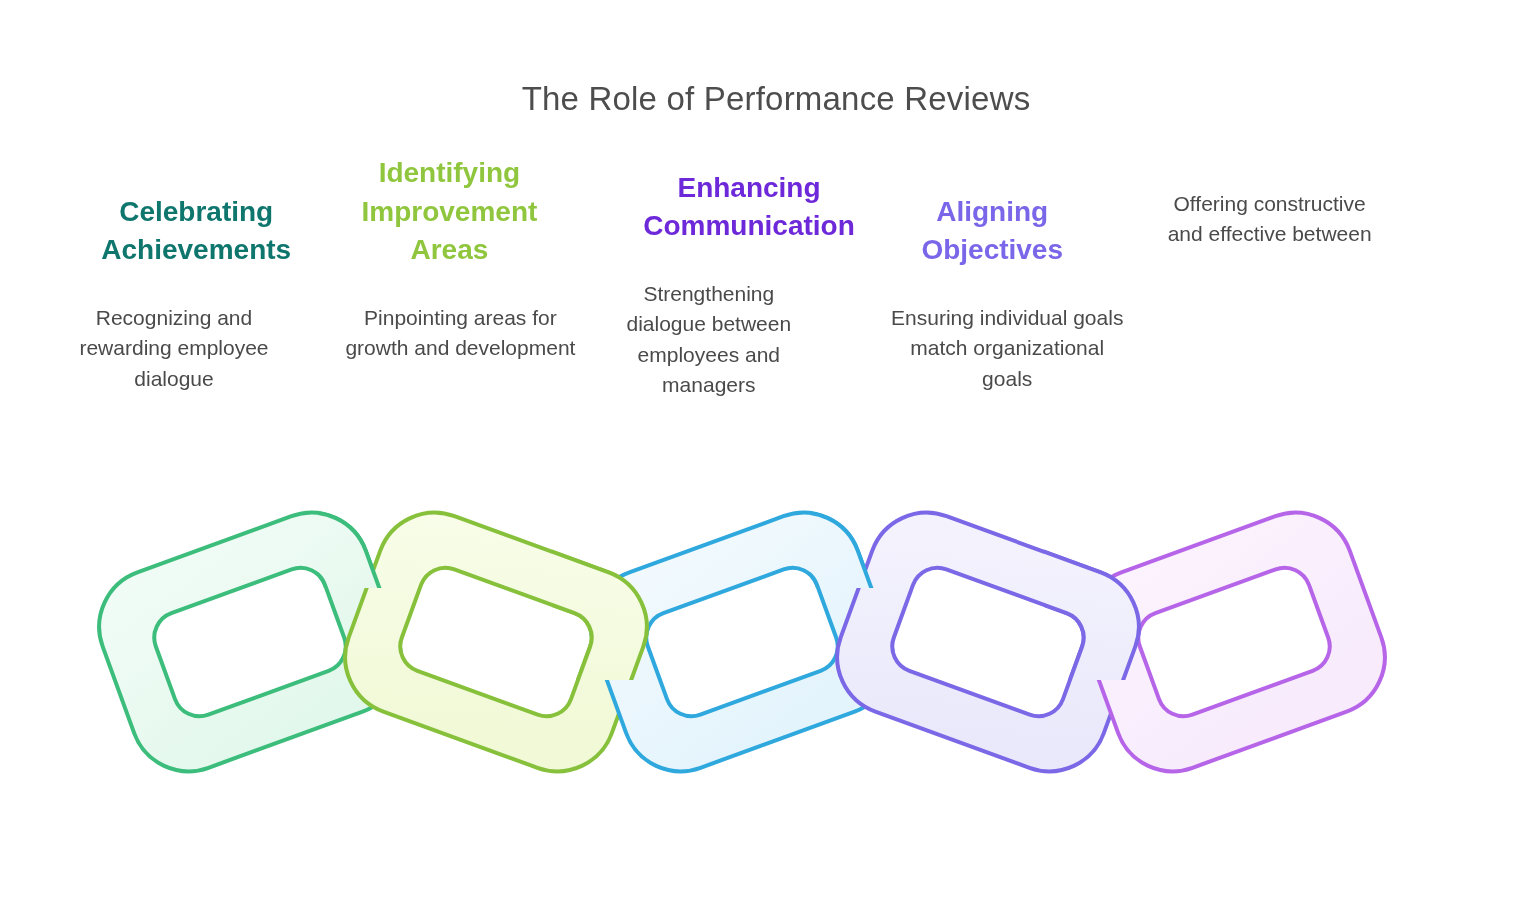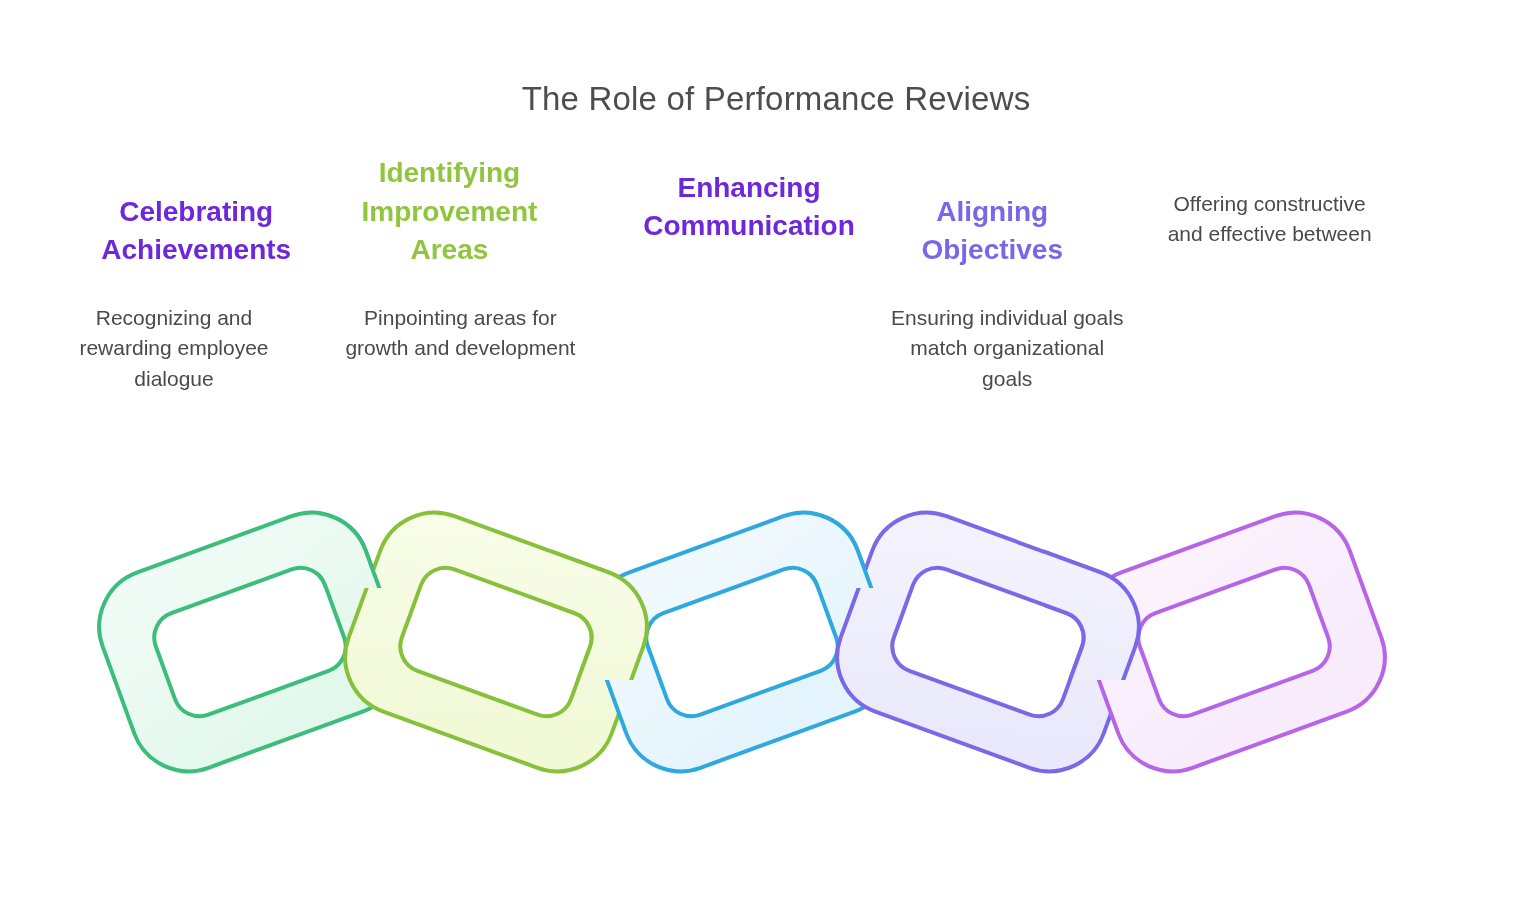--- a/index.html
+++ b/index.html
@@ -41,34 +41,35 @@
 </head>
 <body>
 
 <div class="stage">
 
   <div class="title" style="color: rgb(77, 77, 77);">The Role of Performance Reviews</div>
 
   <div class="columns">
     <div class="col">
       <div class="heading">
-        <span style="color: #6d28d9;">Celebrating Achievements</span>
+        <span style="color: #0f766e;">Celebrating Achievements</span>
       </div>
       <div class="desc" style="color: rgb(74, 74, 74);">Recognizing and rewarding employee dialogue</div>
     </div>
     <div class="col">
       <div class="heading">
         <span style="color: rgb(143, 198, 62);">Identifying Improvement Areas</span>
       </div>
       <div class="desc" style="color: rgb(74, 74, 74);">Pinpointing areas for growth and development</div>
     </div>
     <div class="col lifted">
       <div class="heading">
         <span style="color: #6d28d9;">Enhancing Communication</span>
       </div>
+      <div class="desc" style="color: rgb(74, 74, 74);">Strengthening dialogue between employees and managers</div>
     </div>
     <div class="col">
       <div class="heading">
         <span style="color: rgb(122, 102, 232);">Aligning Objectives</span>
       </div>
       <div class="desc" style="color: rgb(74, 74, 74);">Ensuring individual goals match organizational goals</div>
     </div>
     <div class="col">
       <div class="desc" style="color: rgb(74, 74, 74);">Offering constructive and effective between</div>
     </div>

